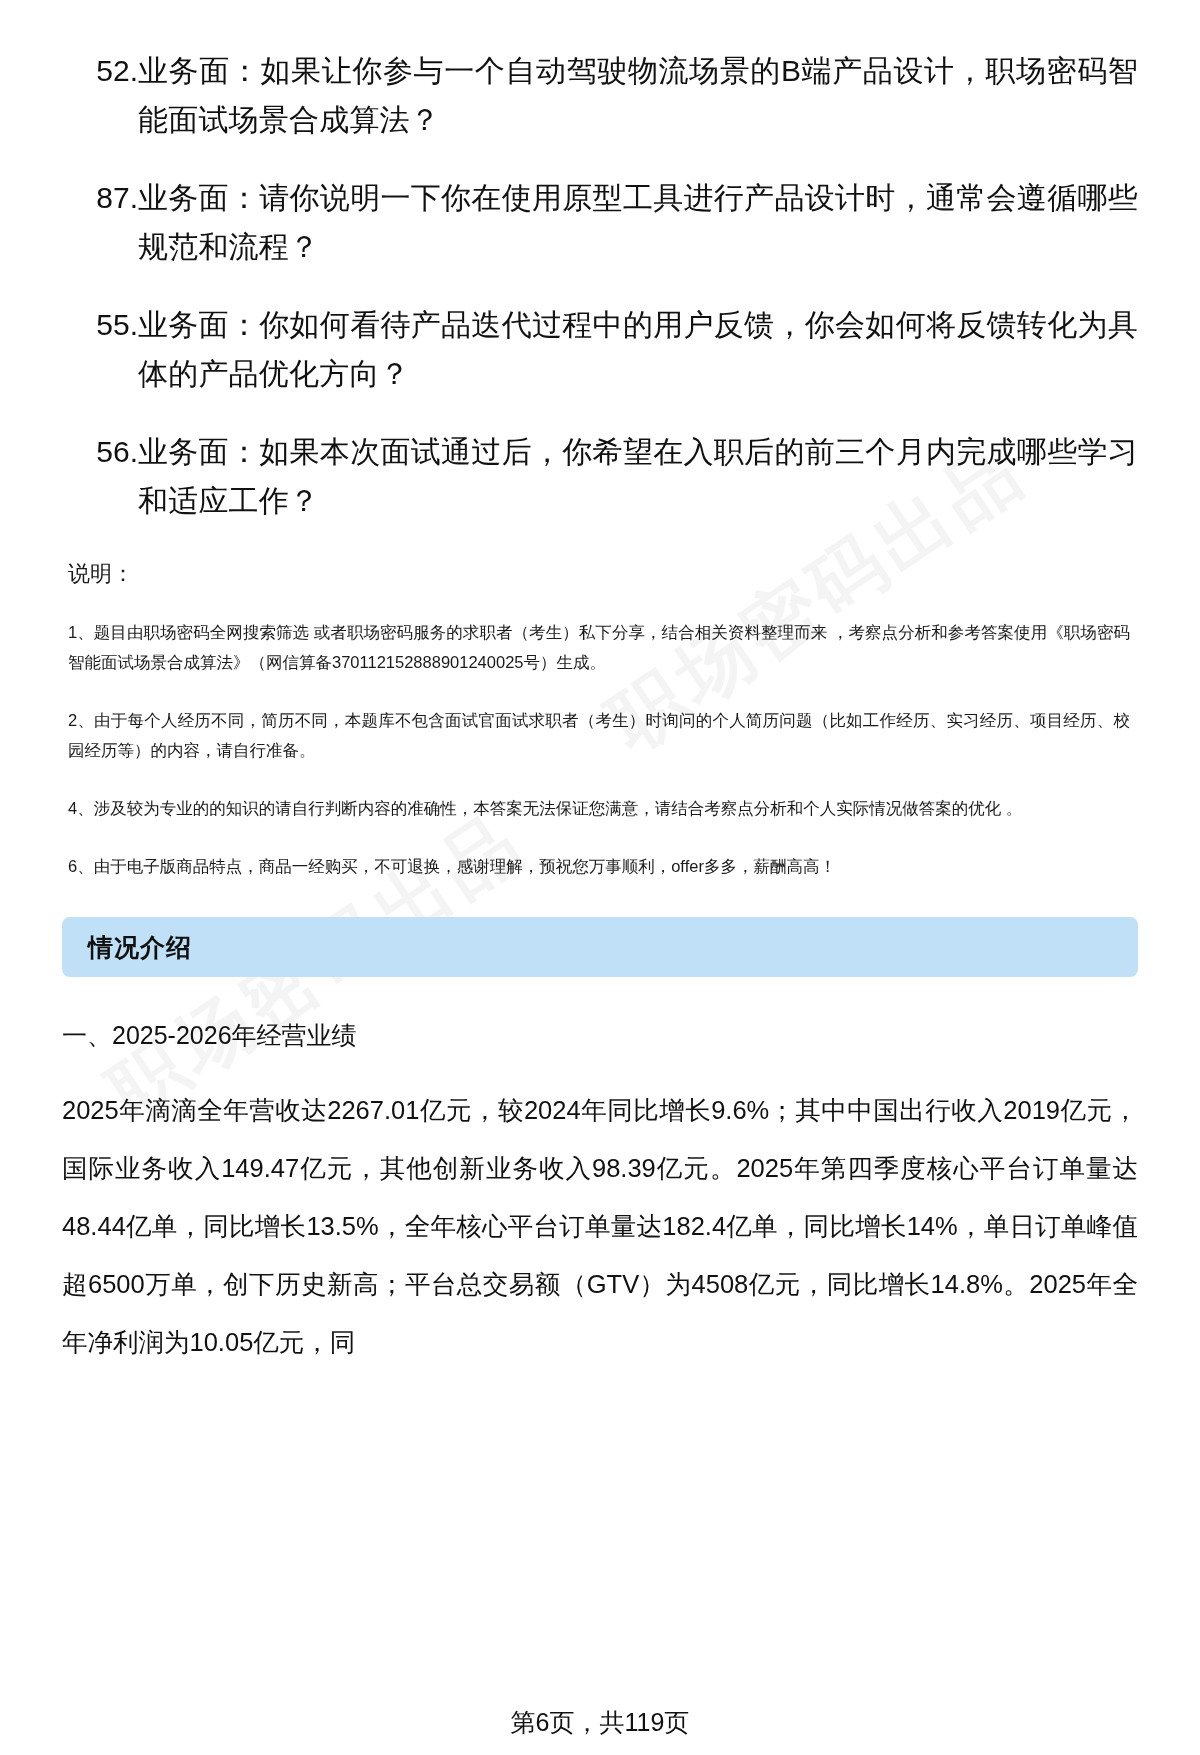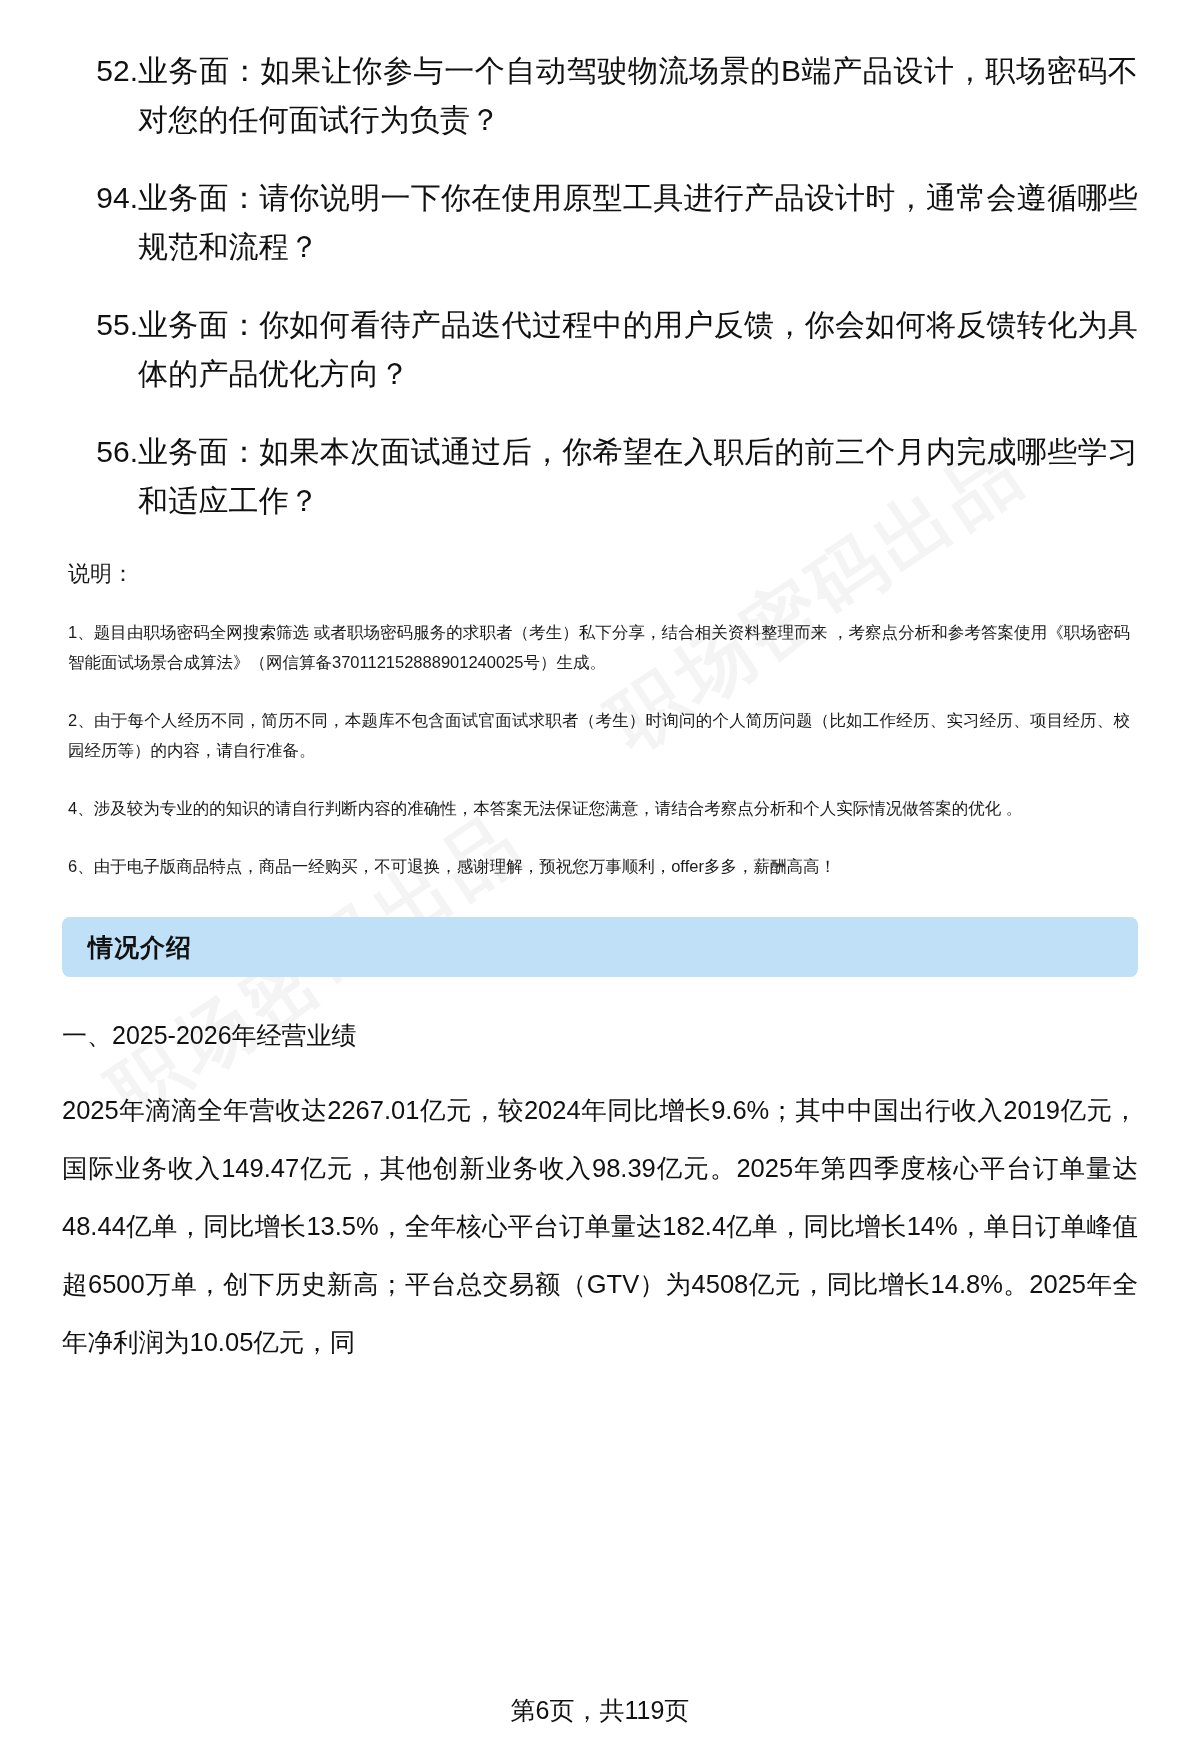--- a/index.html
+++ b/index.html
@@ -125,21 +125,21 @@
     line-height: 58px;
     color: #111;
     text-align: justify;
     text-justify: inter-ideograph;
   }
 
   
   .footer {
     position: absolute;
     left: 0;
-    bottom: 28px;
+    bottom: 16px;
     width: 1200px;
     text-align: center;
     font-size: 25px;
     color: #111;
     z-index: 2;
   }
 </style>
 </head>
 <body>
 
@@ -149,25 +149,25 @@
     <div class="wm-text wm1">职场密码出品</div>
     <div class="wm-text wm2">职场密码出品</div>
   </div>
 
   <div class="content">
 
     <div class="q-list">
 
       <div class="q-item">
         <div class="q-num">52.</div>
-        <div class="q-text">业务面：如果让你参与一个自动驾驶物流场景的B端产品设计，职场密码不对您的任何面试行为负责？</div>
-      </div>
-
-      <div class="q-item">
-        <div class="q-num">94.</div>
+        <div class="q-text">业务面：如果让你参与一个自动驾驶物流场景的B端产品设计，职场密码智能面试场景合成算法？</div>
+      </div>
+
+      <div class="q-item">
+        <div class="q-num">87.</div>
         <div class="q-text">业务面：请你说明一下你在使用原型工具进行产品设计时，通常会遵循哪些规范和流程？</div>
       </div>
 
 
       <div class="q-item">
         <div class="q-num">55.</div>
         <div class="q-text">业务面：你如何看待产品迭代过程中的用户反馈，你会如何将反馈转化为具体的产品优化方向？</div>
       </div>
 
       <div class="q-item">

